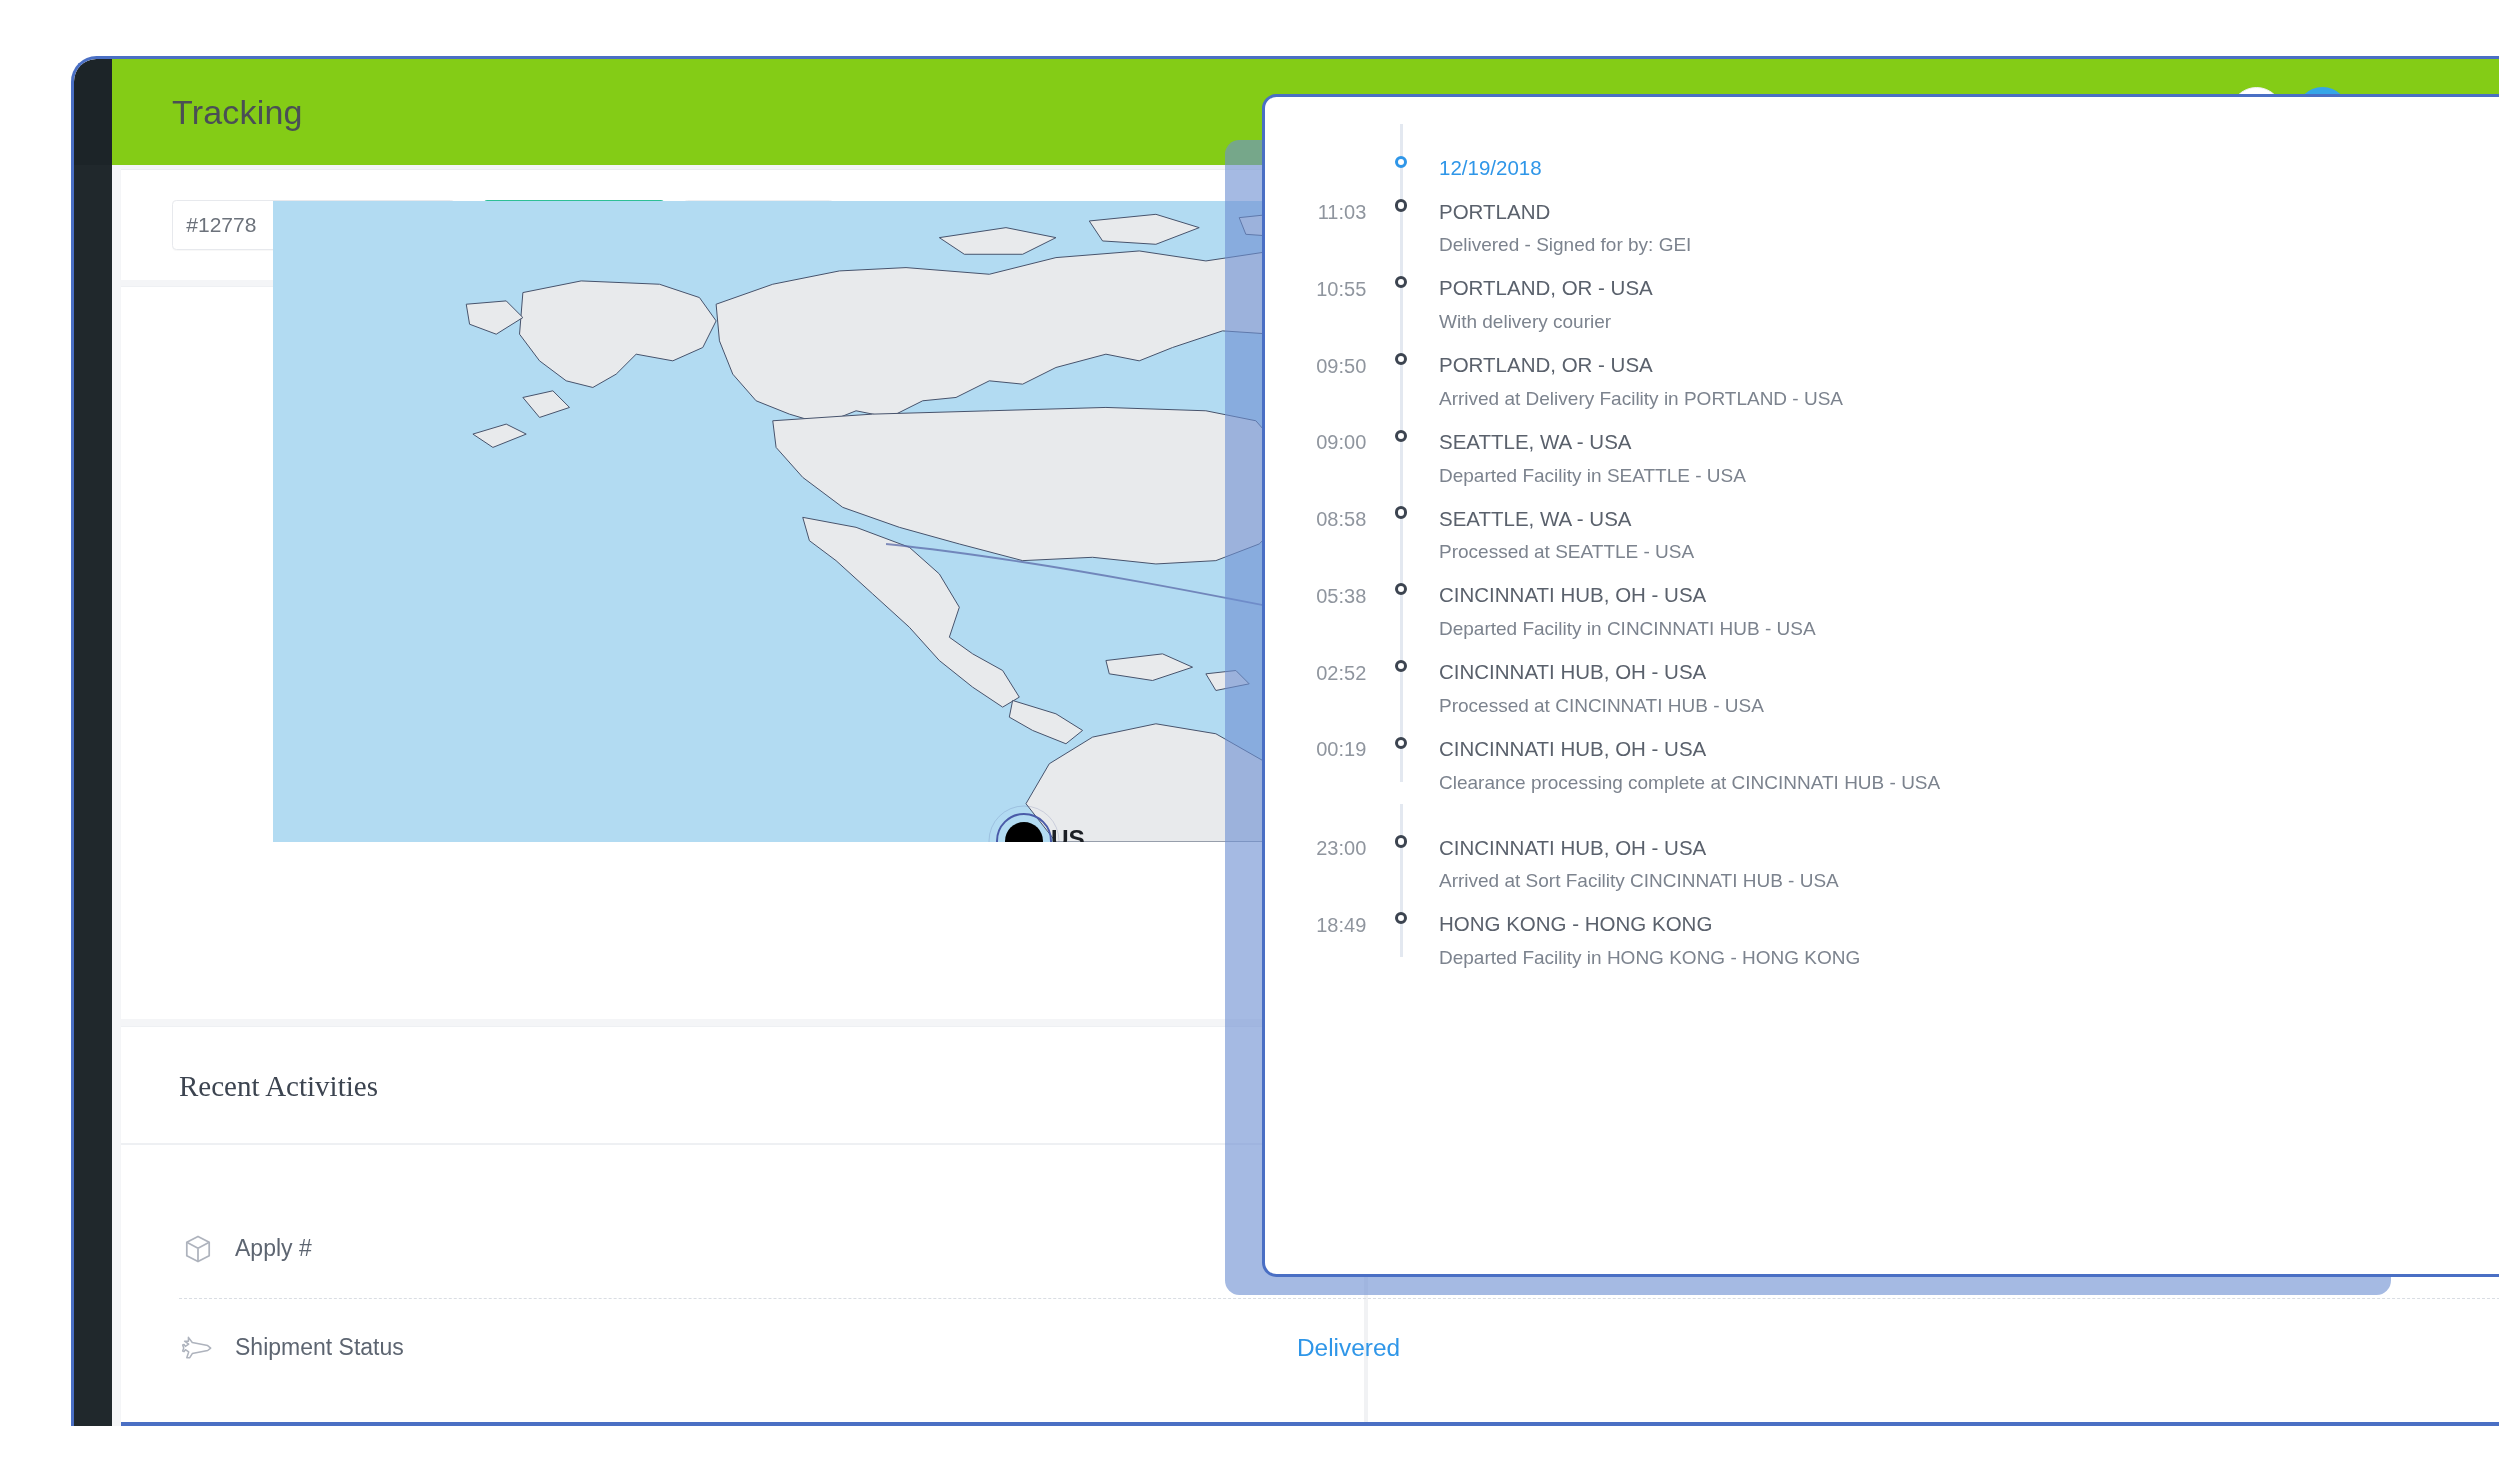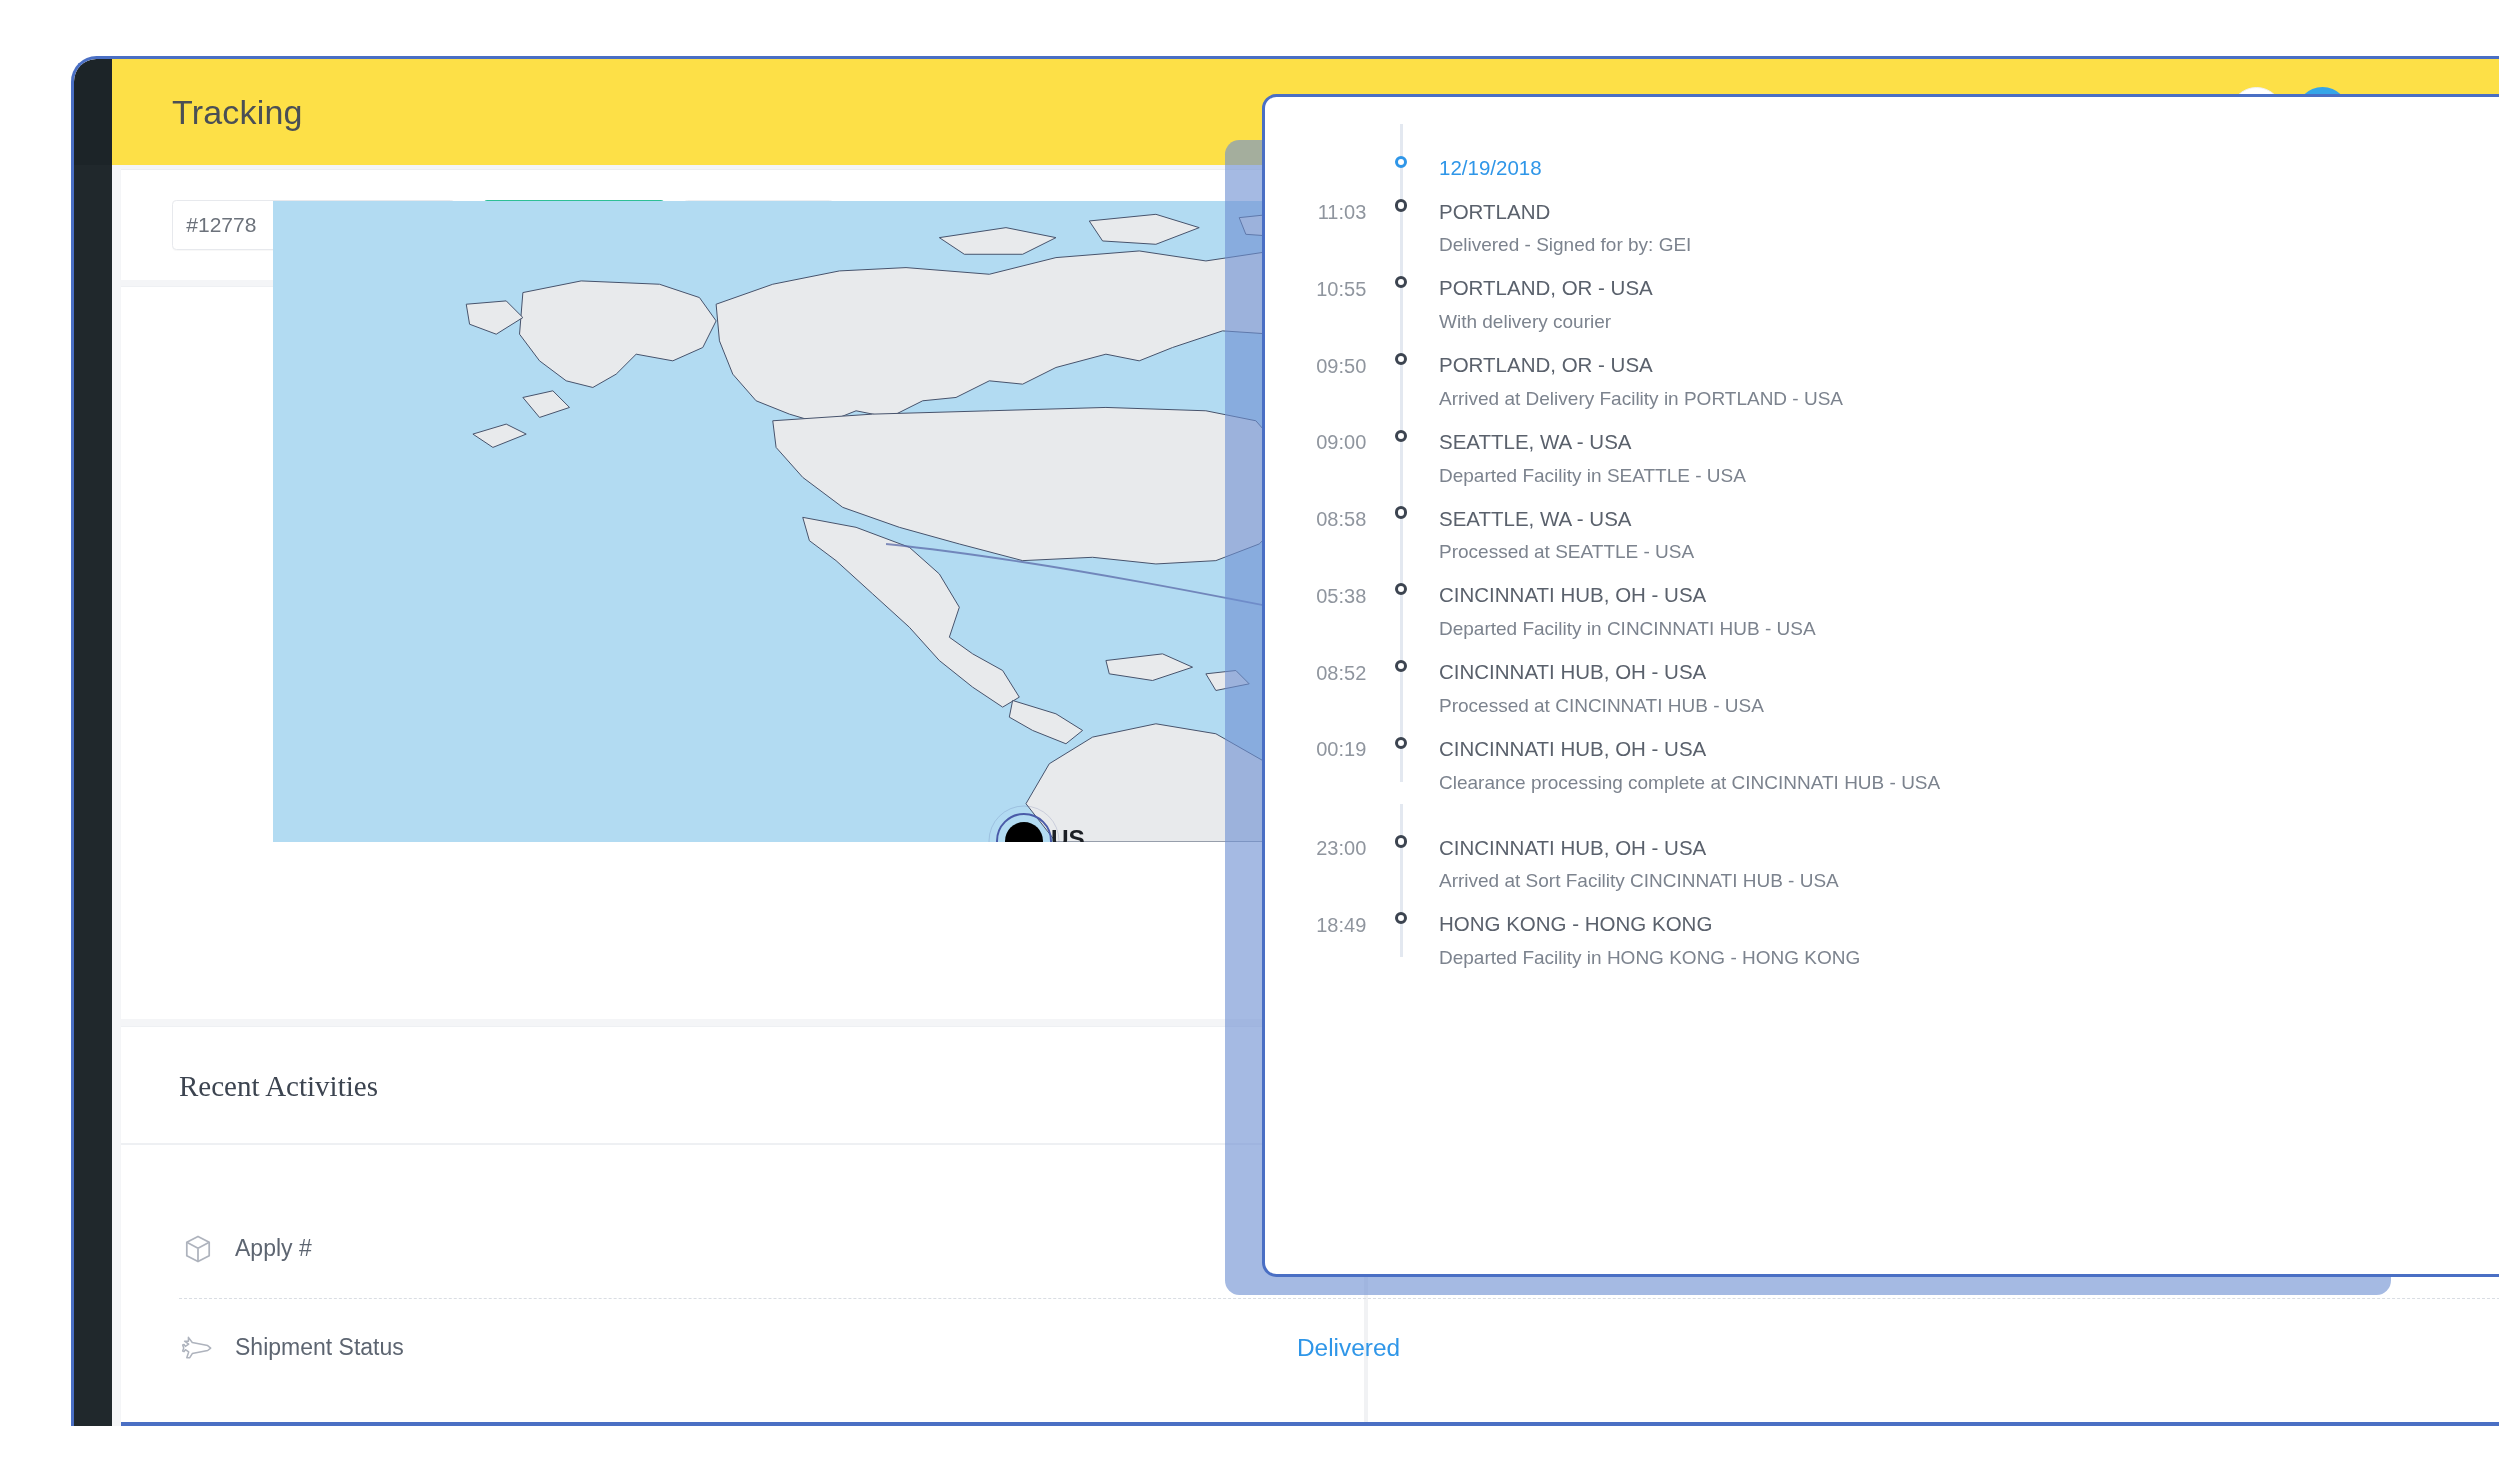--- a/index.html
+++ b/index.html
@@ -39,21 +39,21 @@
     position: absolute;
     left: 38px; top: 0;
     right: 0; bottom: 0;
     background: #f4f5f7;
   }
 
   
   #page-header {
     position: absolute; left: 0; top: 0;
     width: 100%; height: 106px;
-    background: #fde047;
+    background: #84cc16;
     display: flex; align-items: center;
   }
   #page-title {
     margin-left: 60px;
     font-size: 34px;
     color: #4a4f55;
     letter-spacing: 0.2px;
   }
   #header-actions {
     position: absolute;
@@ -529,21 +529,21 @@
           <span class="tl-line"></span>
           <span class="tl-node"></span>
         </div>
         <div class="tl-body">
           <div class="tl-primary">CINCINNATI HUB, OH - USA</div>
           <div class="tl-secondary">Departed Facility in CINCINNATI HUB - USA</div>
         </div>
       </div>
       <div class="tl-spacer"></div>
       <div class="tl-item">
-        <div class="tl-time">08:52</div>
+        <div class="tl-time">02:52</div>
         <div class="tl-axis">
           <span class="tl-line"></span>
           <span class="tl-node"></span>
         </div>
         <div class="tl-body">
           <div class="tl-primary">CINCINNATI HUB, OH - USA</div>
           <div class="tl-secondary">Processed at CINCINNATI HUB - USA</div>
         </div>
       </div>
       <div class="tl-spacer"></div>

